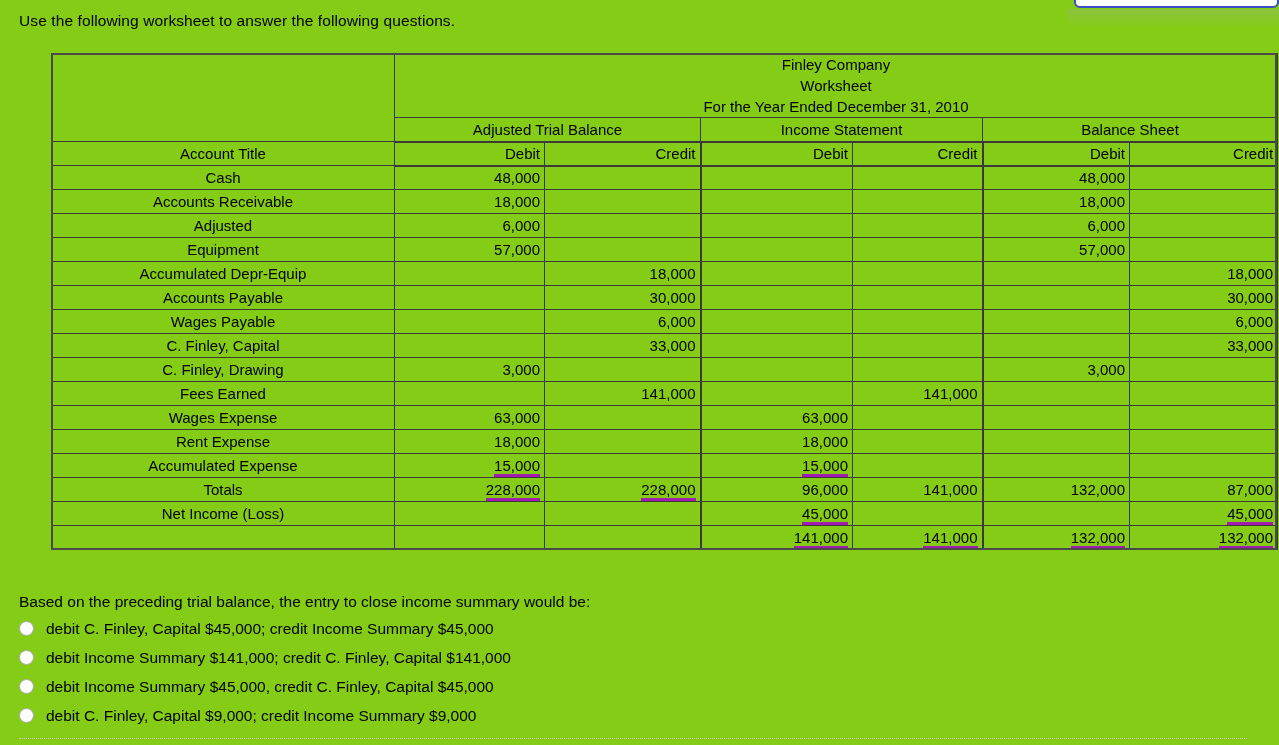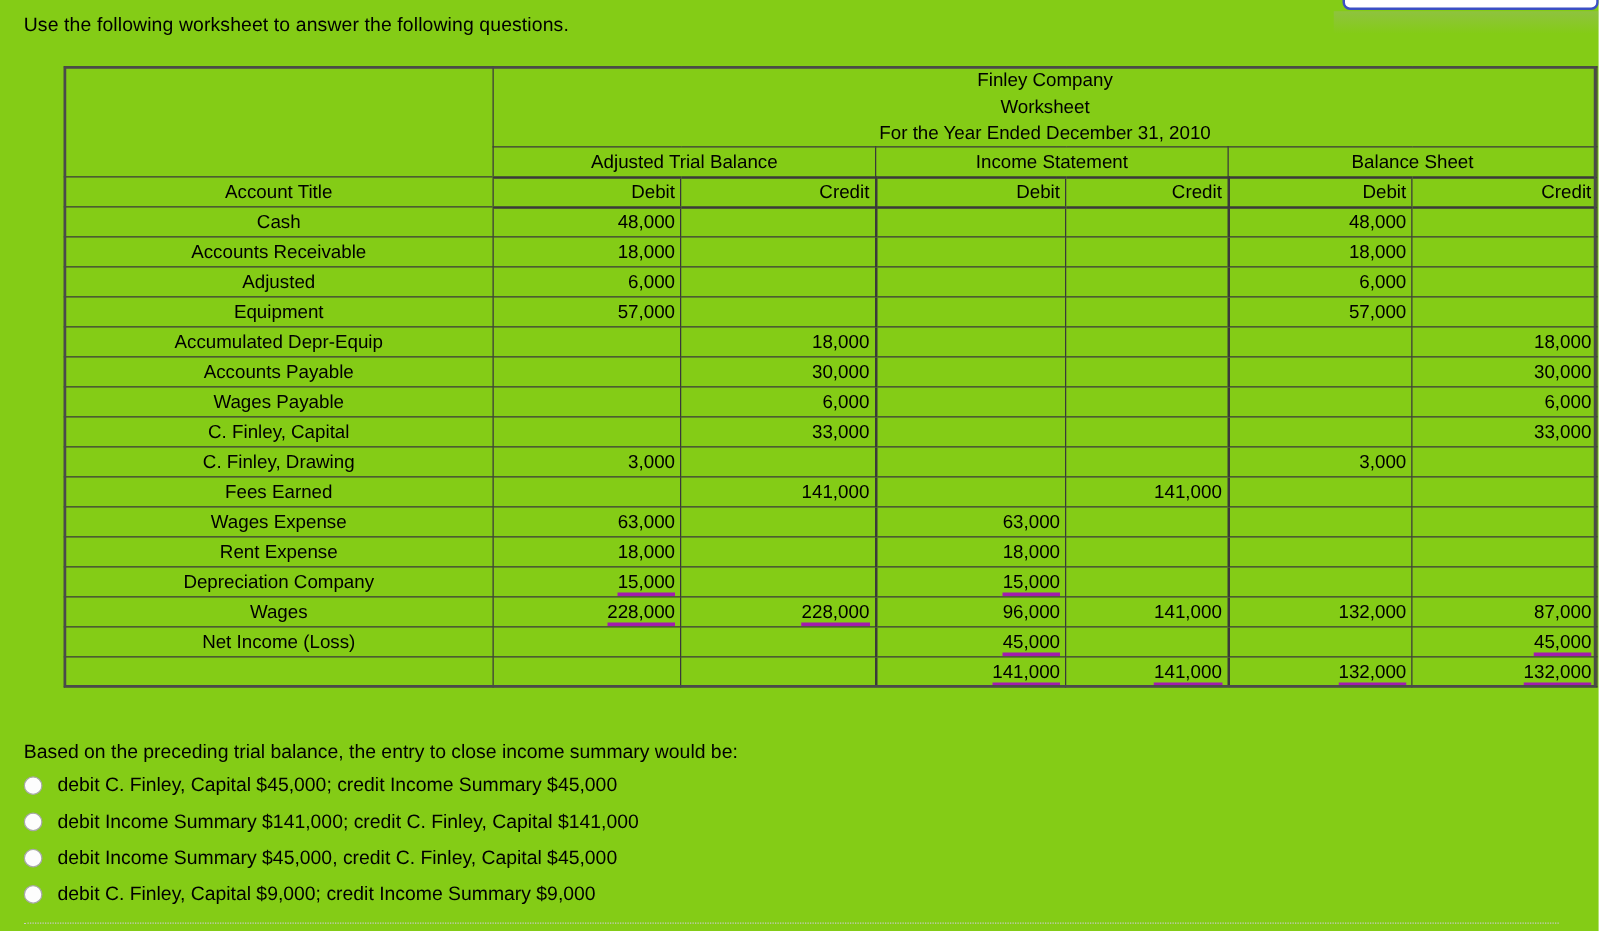--- a/index.html
+++ b/index.html
@@ -98,21 +98,21 @@
     border-right: 2px solid #3a3a3a;
     padding-left: 3px;
   }
   td.num {
     text-align: right;
     padding-right: 3px;
   }
   td.num.sep { border-right: 2px solid #3a3a3a; }
   td.lastrow { border-bottom: 2px solid #4a4a4a; }
 
-  span.u  { border-bottom: 3px solid #a21caf; padding-bottom: 0px; }
+  span.u  { border-bottom: 5px solid #a21caf; padding-bottom: 0px; }
 
   
   .question {
     position: absolute;
     left: 19px; top: 593px;
     font-size: 15.5px;
     white-space: nowrap;
   }
   .options {
     position: absolute;
@@ -291,30 +291,30 @@
           <tr>
             <td class="name">Rent Expense</td>
             <td class="num">18,000</td>
             <td class="num sep"></td>
             <td class="num">18,000</td>
             <td class="num sep"></td>
             <td class="num"></td>
             <td class="num"></td>
           </tr>
           <tr>
-            <td class="name">Depreciation Company</td>
+            <td class="name">Accumulated Expense</td>
             <td class="num"><span class="u">15,000</span></td>
             <td class="num sep"></td>
             <td class="num"><span class="u">15,000</span></td>
             <td class="num sep"></td>
             <td class="num"></td>
             <td class="num"></td>
           </tr>
           <tr>
-            <td class="name">Wages</td>
+            <td class="name">Totals</td>
             <td class="num"><span class="u">228,000</span></td>
             <td class="num sep"><span class="u">228,000</span></td>
             <td class="num">96,000</td>
             <td class="num sep">141,000</td>
             <td class="num">132,000</td>
             <td class="num">87,000</td>
           </tr>
           <tr>
             <td class="name">Net Income (Loss)</td>
             <td class="num"></td>

